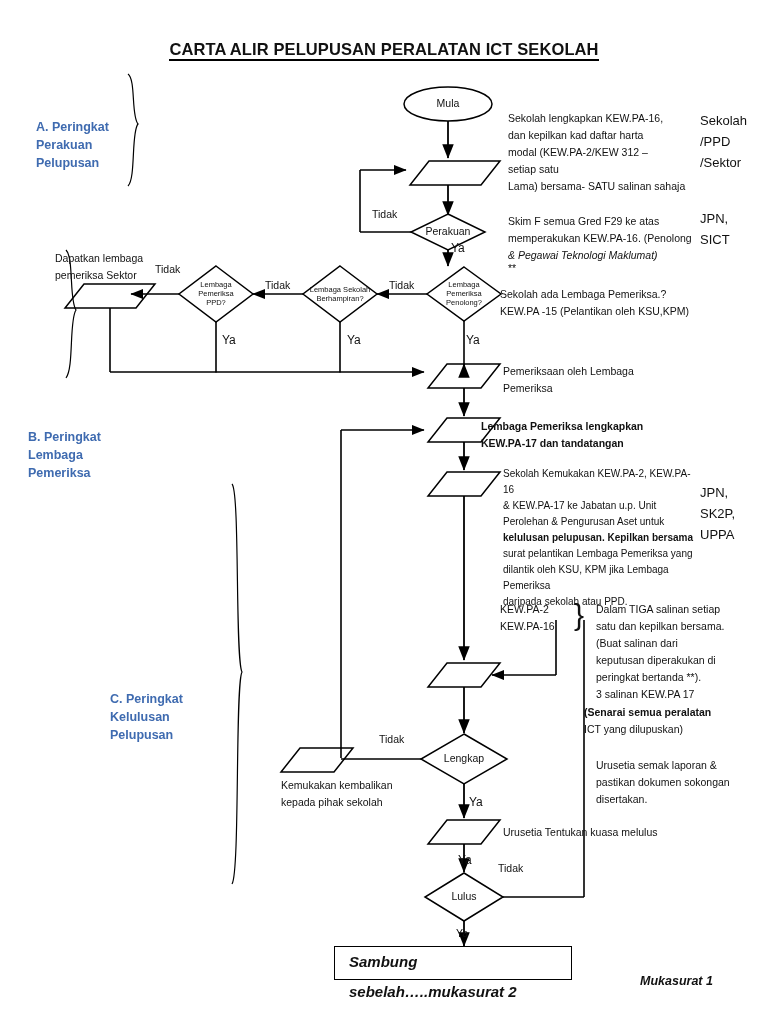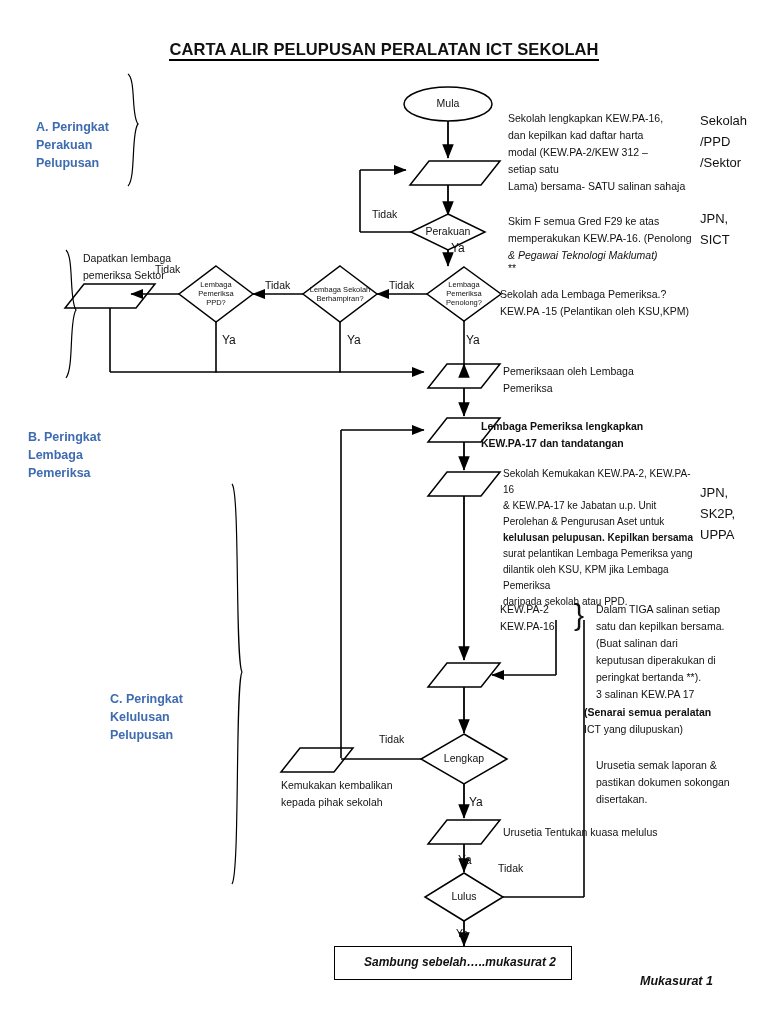--- a/index.html
+++ b/index.html
@@ -22,22 +22,22 @@
   .i{font-style:italic;}
 
   .lbl{position:absolute;font-size:10.5px;color:#111;}
   .lbl.big{font-size:12px;}
 
   .shape-txt{position:absolute;text-align:center;font-size:10px;line-height:12px;color:#111;}
   .shape-txt.tiny{font-size:7.5px;line-height:9px;}
   .shape-txt.md{font-size:10.5px;}
 
   .termbox{position:absolute;border:1.6px solid #000;background:#fff;}
-  .termbox span{display:block;font-style:italic;font-weight:bold;font-size:12px;
-                line-height:30px;padding-left:14px;text-align:center;}
+  .termbox span{display:block;font-style:italic;font-weight:bold;font-size:15px;
+                line-height:30px;padding-left:14px;}
 
   .pageno{position:absolute;font-style:italic;font-weight:bold;font-size:12.5px;}
 
   .brace{position:absolute;font-size:30px;line-height:30px;color:#111;}
 </style>
 </head>
 <body>
 
 <div class="pg">
 
@@ -169,21 +169,21 @@
     <div>Lembaga Sekolah</div>
     <div>Berhampiran?</div>
   </div>
 
   <div class="shape-txt tiny" style="left:184px;top:280px;width:64px;">
     <div>Lembaga</div>
     <div>Pemeriksa</div>
     <div>PPD?</div>
   </div>
 
-  <div class="txt" style="left:55px;top:250px;width:180px;margin-left:28px;">
+  <div class="txt" style="left:55px;top:250px;width:180px;">
     <div>Dapatkan lembaga</div>
     <div>pemeriksa Sektor</div>
   </div>
 
   <div class="txt" style="left:281px;top:777px;width:200px;">
     <div>Kemukakan kembalikan</div>
     <div>kepada pihak sekolah</div>
   </div>
 
   <div class="shape-txt md" style="left:425px;top:752px;width:78px;">Lengkap</div>

